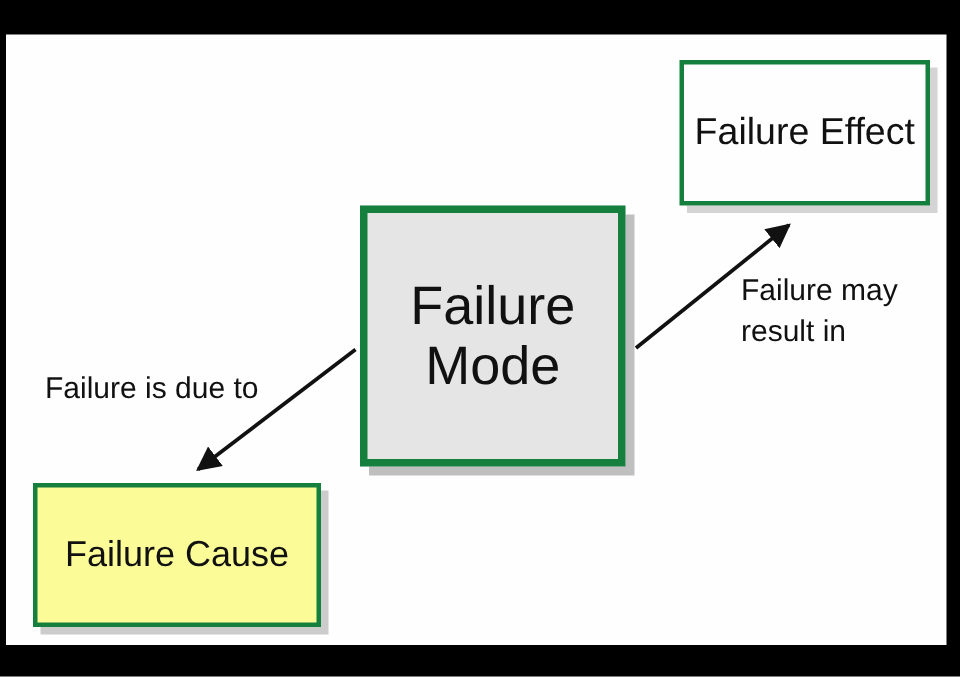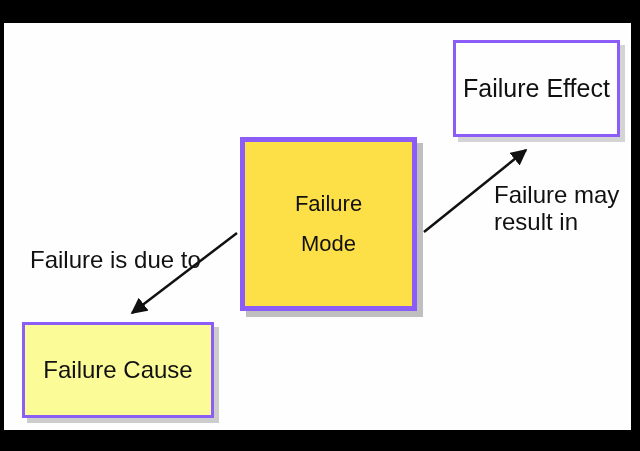--- a/index.html
+++ b/index.html
@@ -19,38 +19,38 @@
     position: absolute;
     left: 4px;
     top: 23px;
     width: 627px;
     height: 407px;
     background: #FEFEFE;
   }
   .node {
     position: absolute;
     box-sizing: border-box;
-    border: 3px solid #8b5cf6;
+    border: 3px solid #15803d;
     display: flex;
     align-items: center;
     justify-content: center;
     text-align: center;
   }
   .node .node-label {
     white-space: pre-line;
   }
   .node-mode {
     left: 240px;
     top: 137px;
     width: 177px;
     height: 174px;
     border-width: 5px;
-    background: #fde047;
+    background: #e5e5e5;
     box-shadow: 6px 6px 0 0 #BFBFBF;
-    font-size: 22px;
+    font-size: 36px;
     line-height: 40px;
   }
   .node-effect {
     left: 453px;
     top: 40px;
     width: 167px;
     height: 97px;
     background: #FEFEFE;
     box-shadow: 5px 5px 0 0 #D4D4D4;
     font-size: 25px;
@@ -59,21 +59,21 @@
     left: 22px;
     top: 322px;
     width: 192px;
     height: 96px;
     background: #FBFB98;
     box-shadow: 5px 5px 0 0 #CCCCCC;
     font-size: 24px;
   }
   .edge-label {
     position: absolute;
-    font-size: 24px;
+    font-size: 20px;
     line-height: 27px;
     white-space: pre-line;
   }
   .edge-label-cause {
     left: 30px;
     top: 246px;
   }
   .edge-label-effect {
     left: 494px;
     top: 181px;

